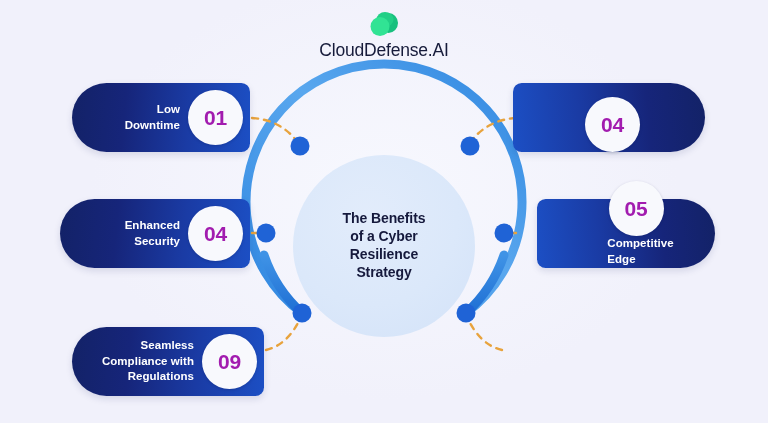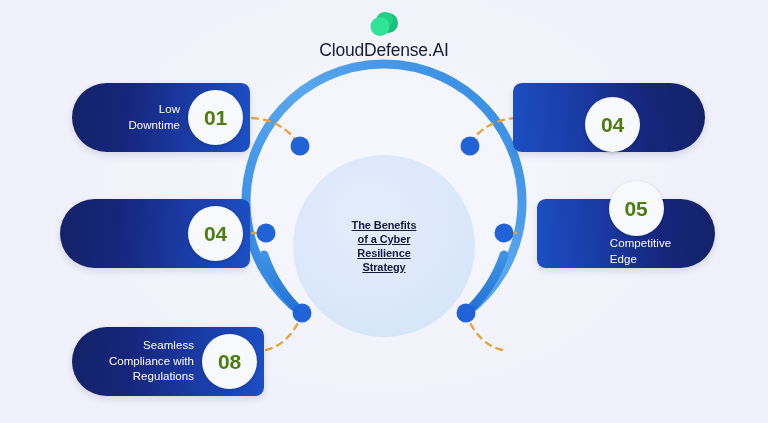--- a/index.html
+++ b/index.html
@@ -63,29 +63,28 @@
     top: 155px;
     width: 182px;
     height: 182px;
     border-radius: 50%;
     background: radial-gradient(circle at 42% 34%, #e2ecfb 0%, #dbe8fa 55%, #d3e2f8 100%);
     display: flex;
     align-items: center;
     justify-content: center;
   }
   #hub-title {
-    font-size: 11px;
+    font-size: 14px;
     font-weight: bold;
     line-height: 1.28;
     color: #15193c;
     text-align: center;
     letter-spacing: -0.1px;
     padding: 0 14px;
     white-space: pre-line;
-    text-decoration: underline;
   }
 
   
   .pill {
     position: absolute;
     display: flex;
     align-items: center;
     height: 69px;
     box-sizing: border-box;
     box-shadow: 0 3px 7px rgba(20, 30, 90, 0.13);
@@ -99,38 +98,38 @@
   .pill.right {
     border-radius: 9px 36px 36px 9px;
     background: linear-gradient(265deg, #132267 0%, #16257a 30%, #1a3ba4 65%, #1c4fc4 100%);
     justify-content: flex-end;
     padding-left: 7px;
     flex-direction: column;
   }
   .pill-label {
     color: #ffffff;
     font-size: 11.5px;
-    font-weight: normal;
+    font-weight: bold;
     line-height: 1.38;
     letter-spacing: 0.05px;
     white-space: pre-line;
   }
   .pill.left .pill-label { text-align: right; padding-right: 8px; }
   .pill.right .pill-label { text-align: left; padding-left: 9px; }
 
   .badge {
     flex: 0 0 auto;
     width: 55px;
     height: 55px;
     border-radius: 50%;
     background: #f8f9fd;
     display: flex;
     align-items: center;
     justify-content: center;
-    color: #4d7c0f;
+    color: #a21caf;
     font-size: 21px;
     font-weight: bold;
     letter-spacing: -0.3px;
     box-shadow: 0 1px 3px rgba(10, 20, 70, 0.22);
   }
 
   
   #pill-1 { left: 72px;  top: 83px;  width: 178px; }
   #pill-2 { left: 60px;  top: 199px; width: 190px; }
   #pill-3 { left: 72px;  top: 327px; width: 192px; }
@@ -201,28 +200,30 @@
 Strategy</div>
   </div>
 
   <div class="pill left" id="pill-1">
     <span class="pill-label">Low
 Downtime</span>
     <span class="badge">01</span>
   </div>
 
   <div class="pill left" id="pill-2">
+    <span class="pill-label">Enhanced
+Security</span>
     <span class="badge">04</span>
   </div>
 
   <div class="pill left" id="pill-3">
     <span class="pill-label">Seamless
 Compliance with
 Regulations</span>
-    <span class="badge">08</span>
+    <span class="badge">09</span>
   </div>
 
   <div class="pill right" id="pill-4">
     <span class="badge">04</span>
   </div>
 
   <div class="pill right" id="pill-5">
     <span class="badge">05</span>
     <span class="pill-label">Competitive
 Edge</span>

